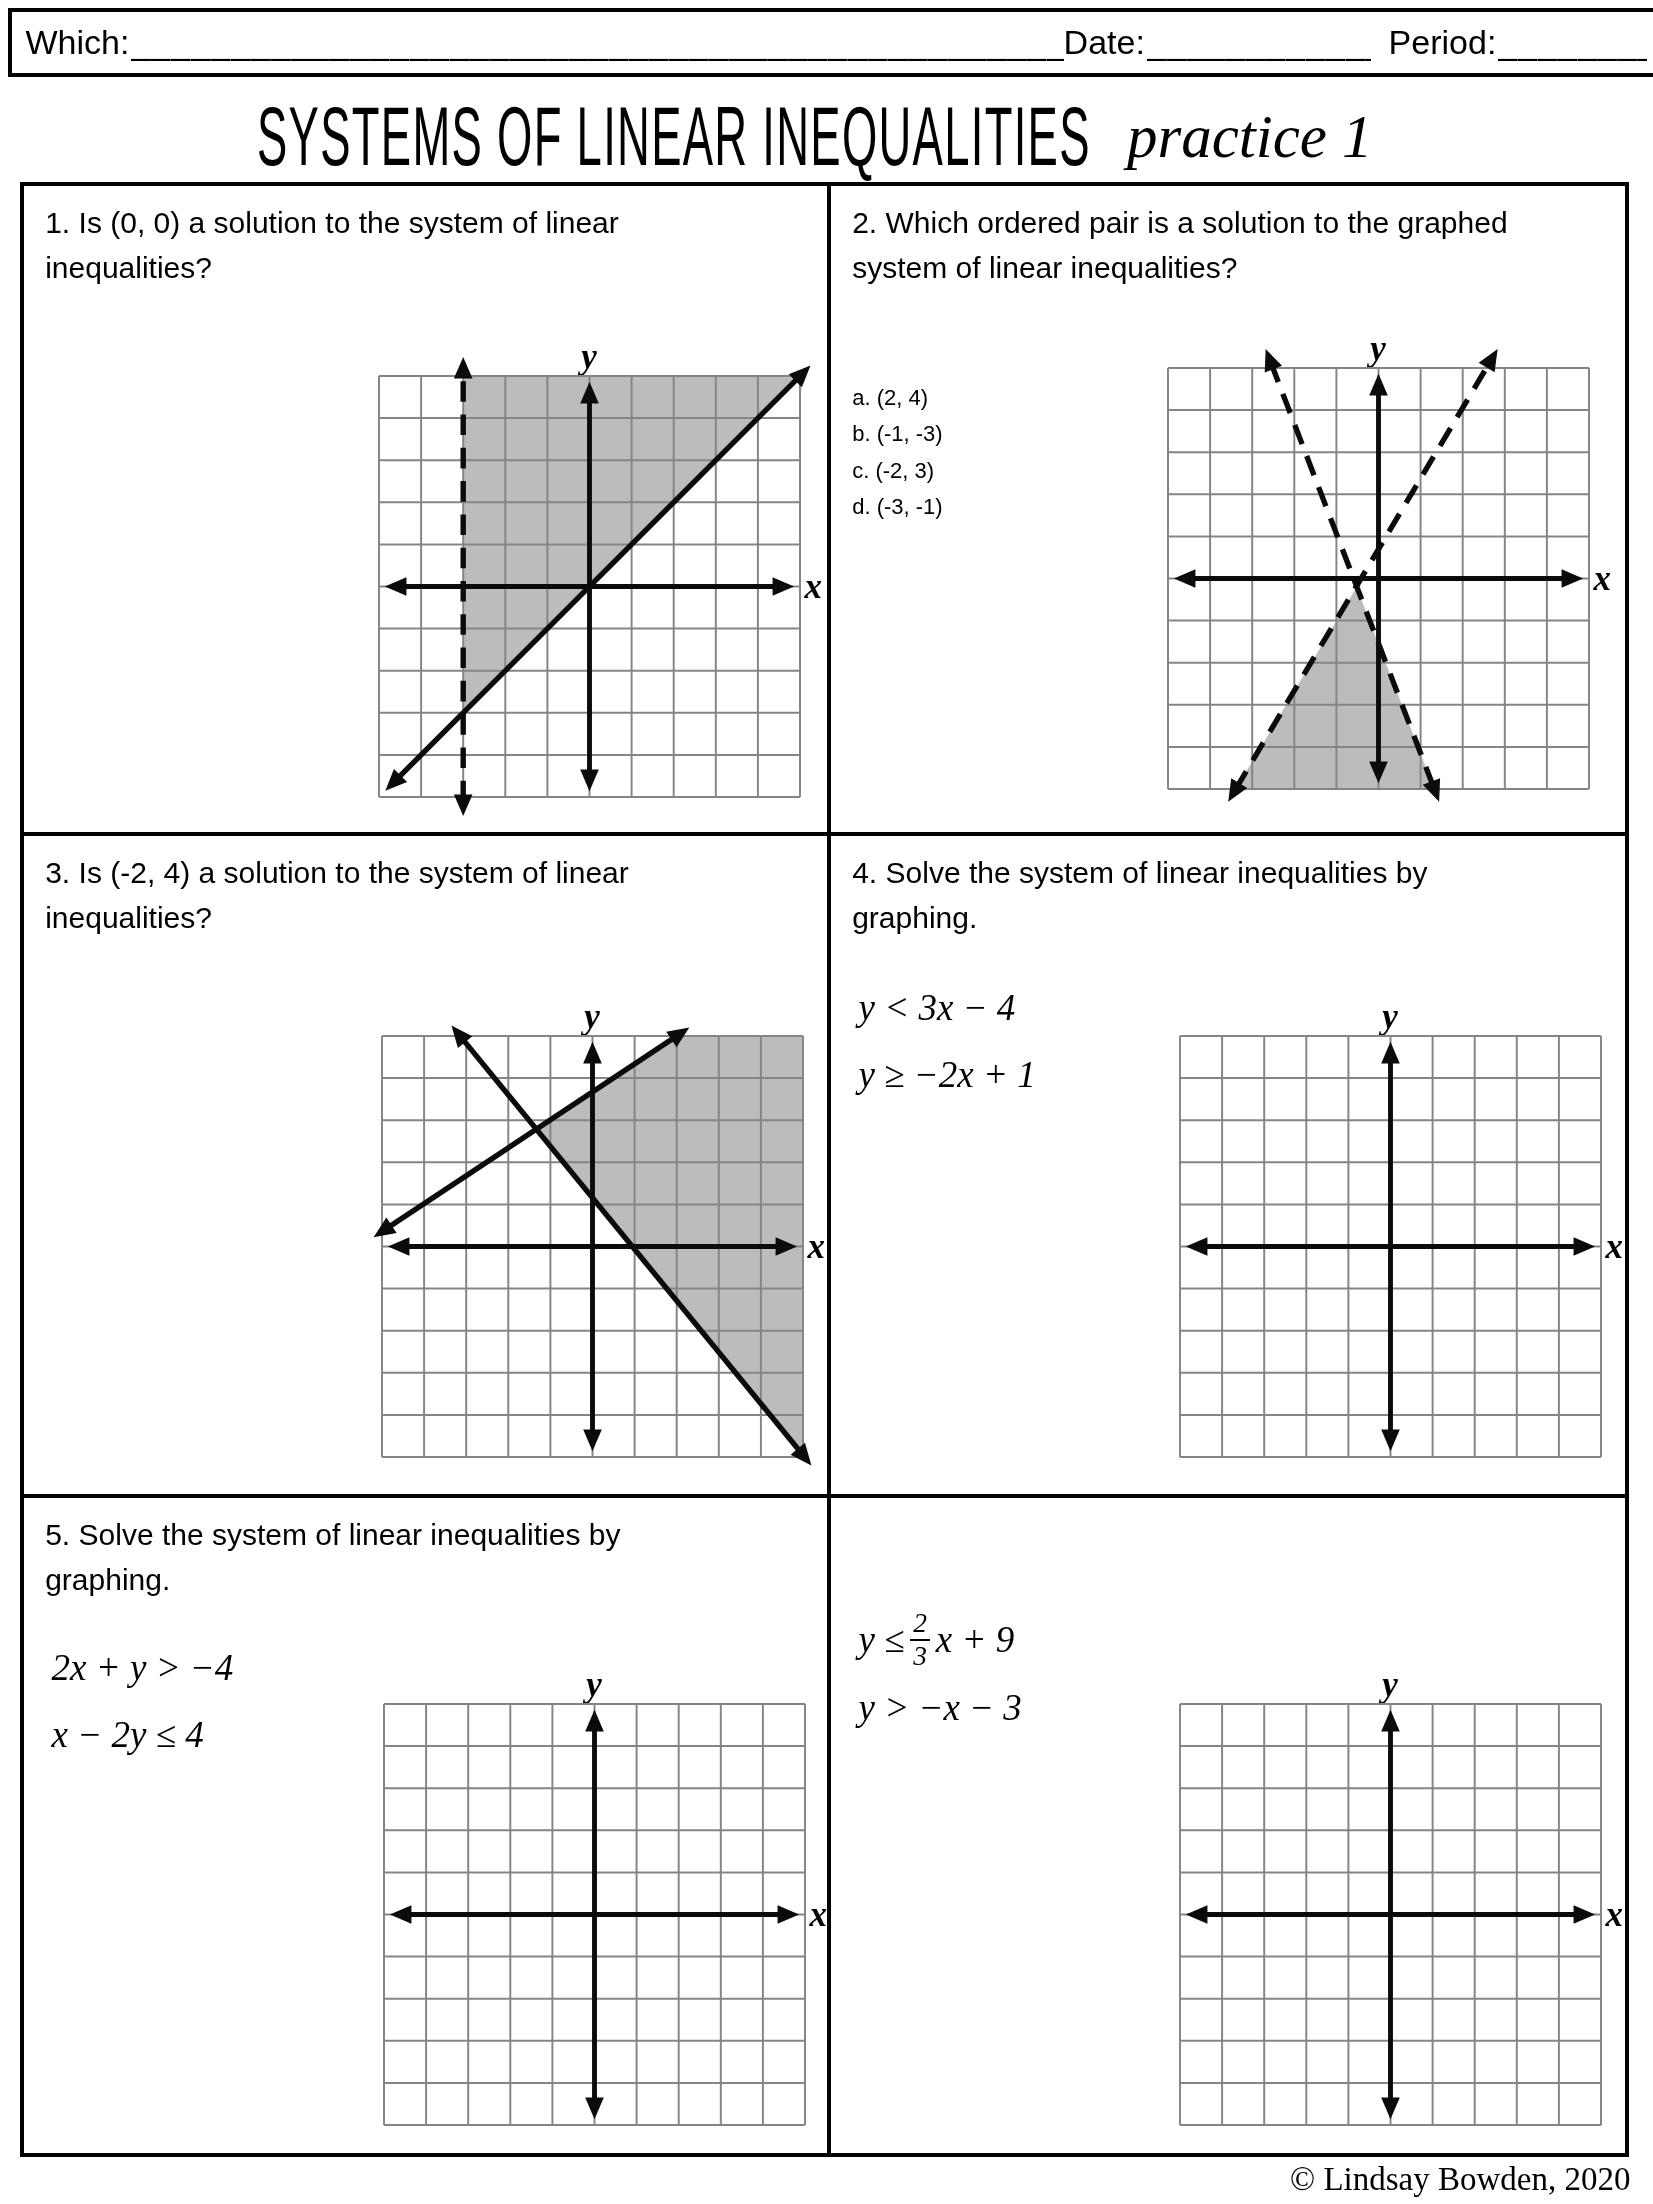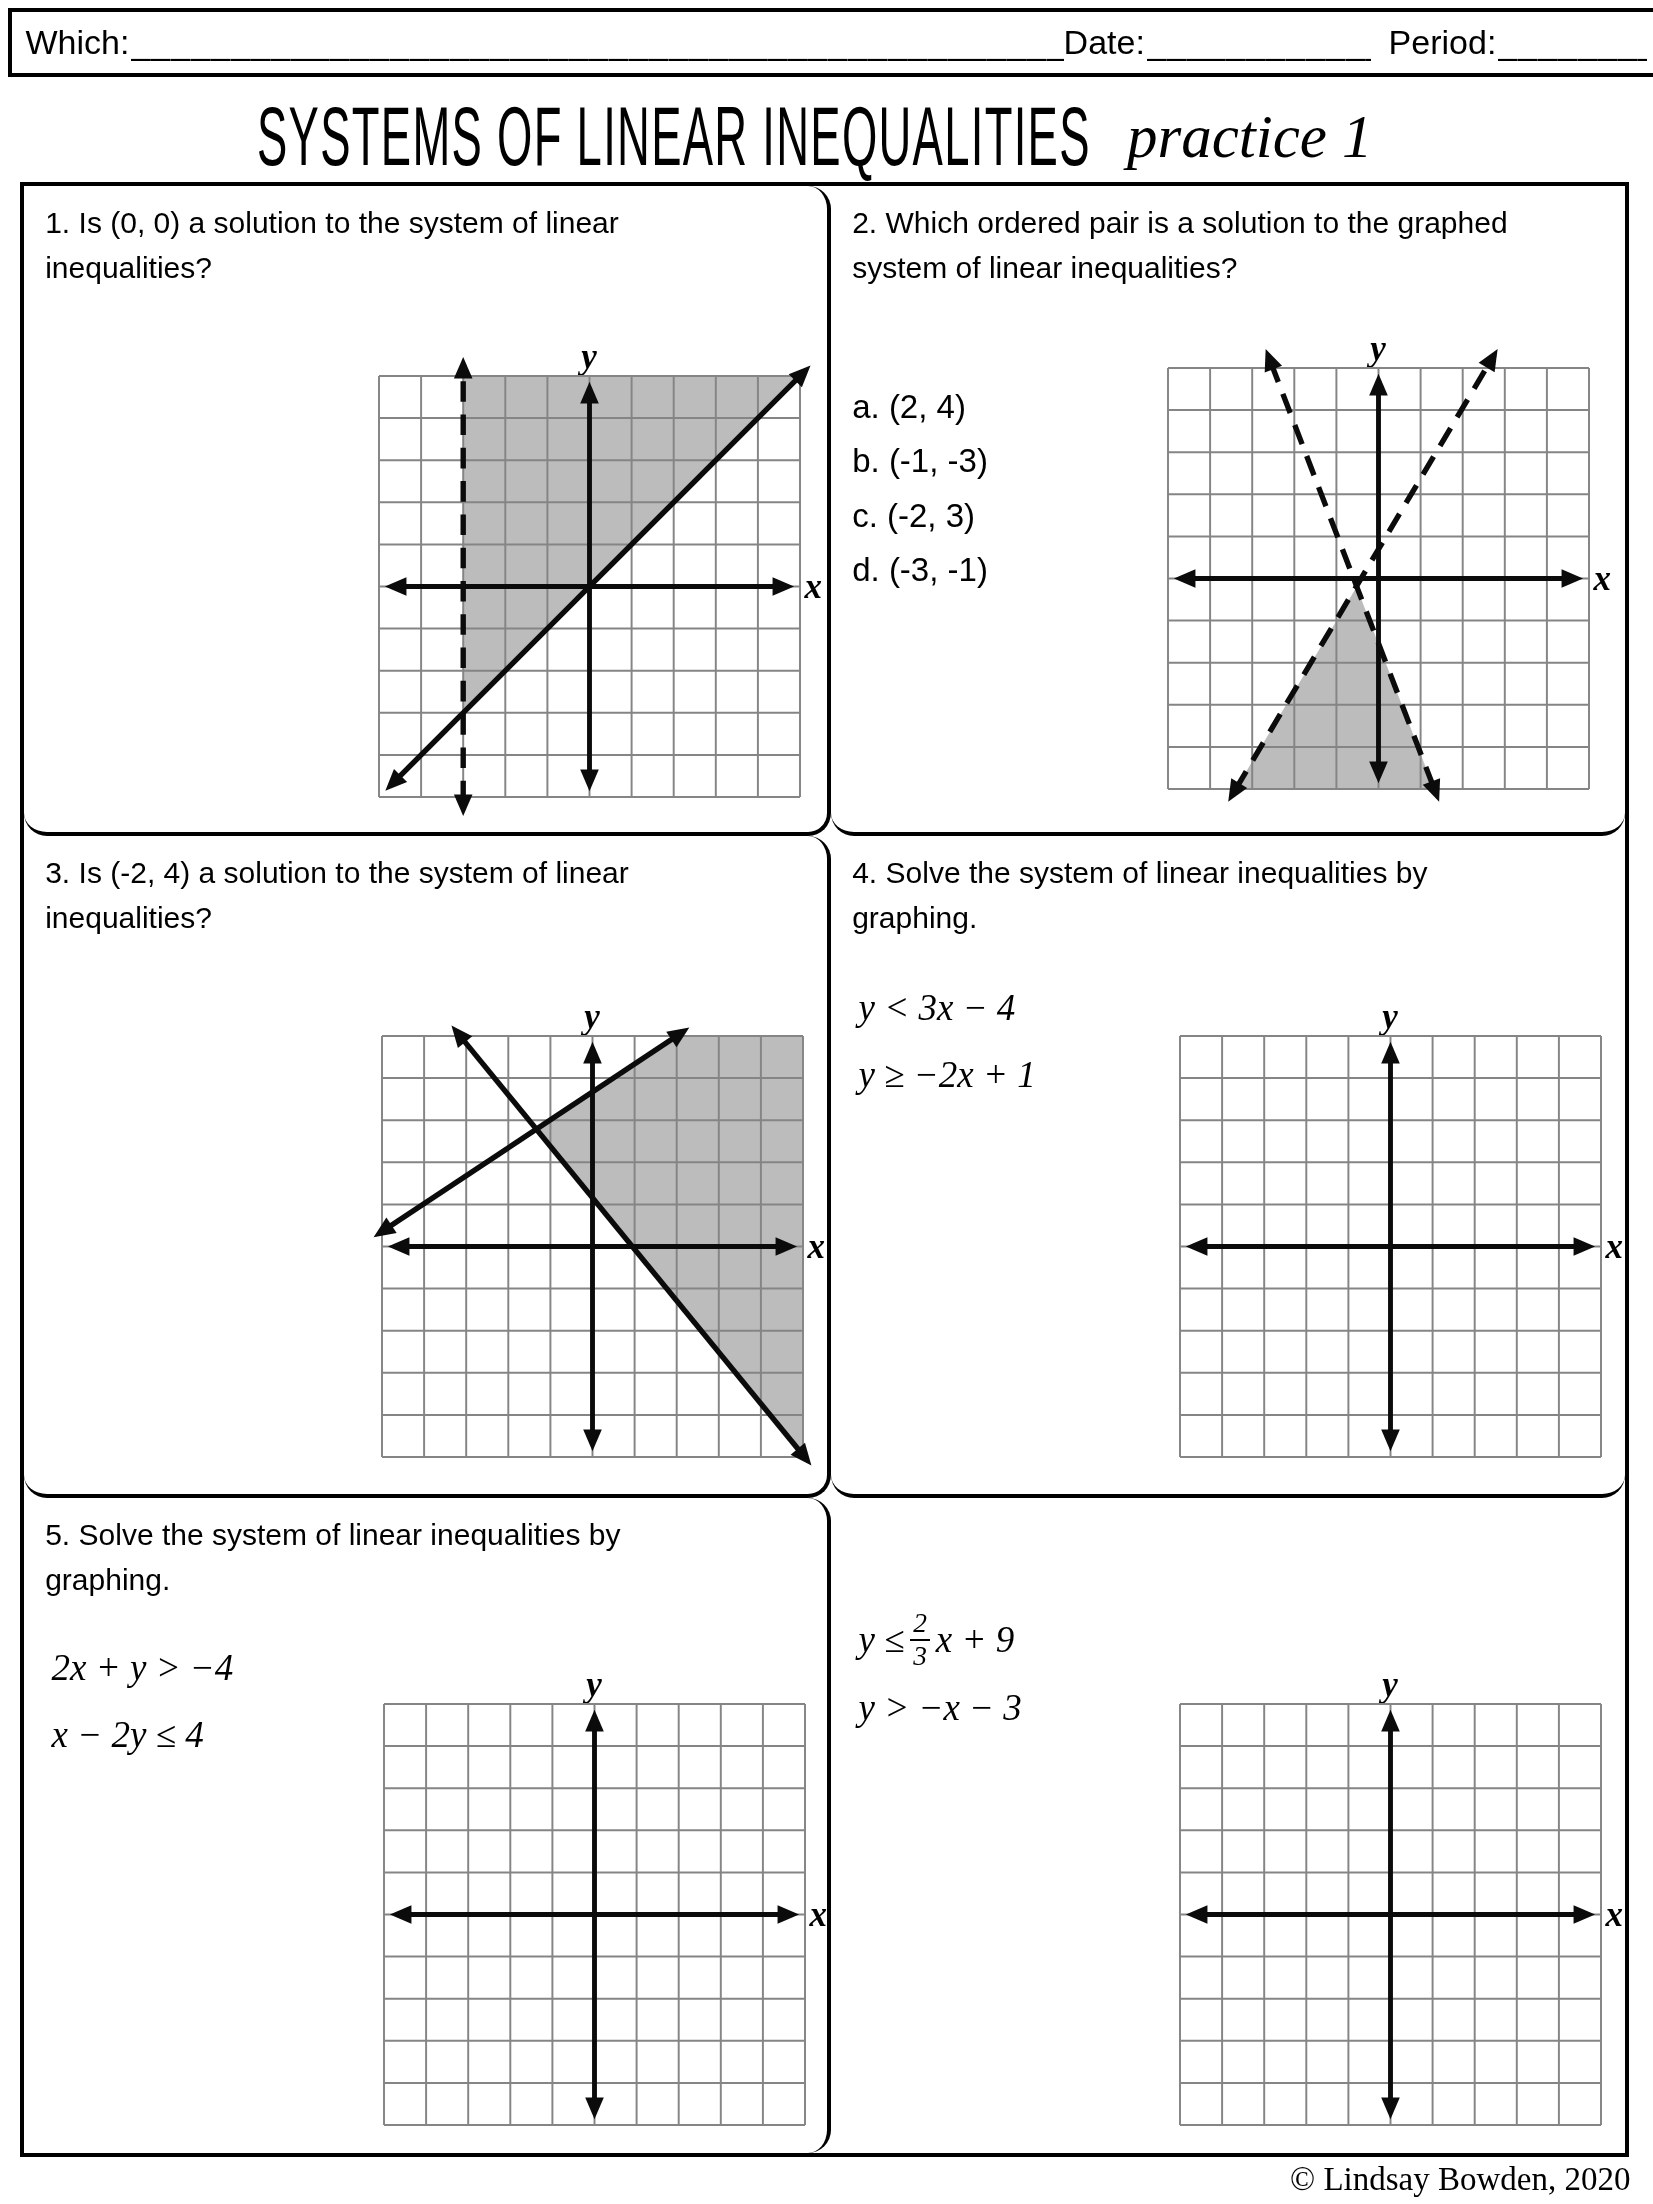--- a/index.html
+++ b/index.html
@@ -25,25 +25,25 @@
   .title-script{
     position:absolute;left:1127px;top:86px;font-size:61px;line-height:1;
     font-family:"Liberation Serif",serif;font-style:italic;white-space:nowrap;margin-top:20px;
   }
   
   .sheet{
     position:absolute;left:19.6px;top:182px;width:1601px;height:1967px;
     border:4.9px solid #000;display:grid;
     grid-template-columns:807px 1fr;grid-template-rows:650px 662px 1fr;
   }
-  .cell{position:relative;border-radius:23px;}
+  .cell{position:relative;}
   .cell.bR{border-right:4.9px solid #000;}
   .cell.bB{border-bottom:4.9px solid #000;}
   .q{margin:13.7px 0 0 21.6px;font-size:30px;line-height:1.5;}
-  .options{position:absolute;left:21.6px;top:194px;font-size:33px;line-height:1.65;}
+  .options{position:absolute;left:21.6px;top:194px;font-size:22px;line-height:1.65;}
   .ineqs{
     position:absolute;left:28px;font-family:"Liberation Serif",serif;
     font-style:italic;font-size:37px;line-height:1.8;white-space:nowrap;
   }
   .frac{
     display:inline-flex;flex-direction:column;vertical-align:middle;
     text-align:center;font-size:0.74em;line-height:1.15;margin:0 5.9px 5.9px 5.9px;
   }
   .frac .num{border-bottom:2.9px solid #000;padding:0 2.9px;}
   

